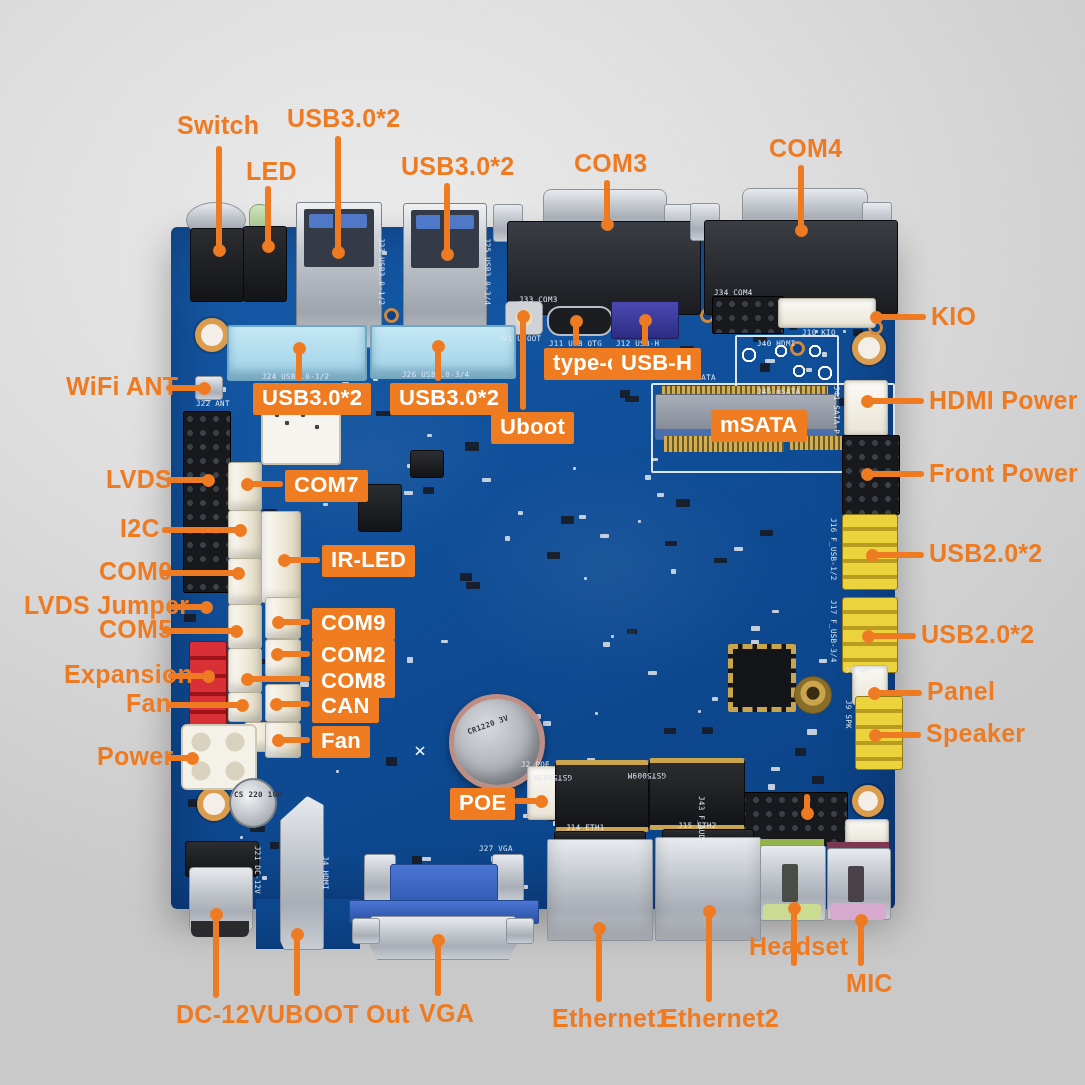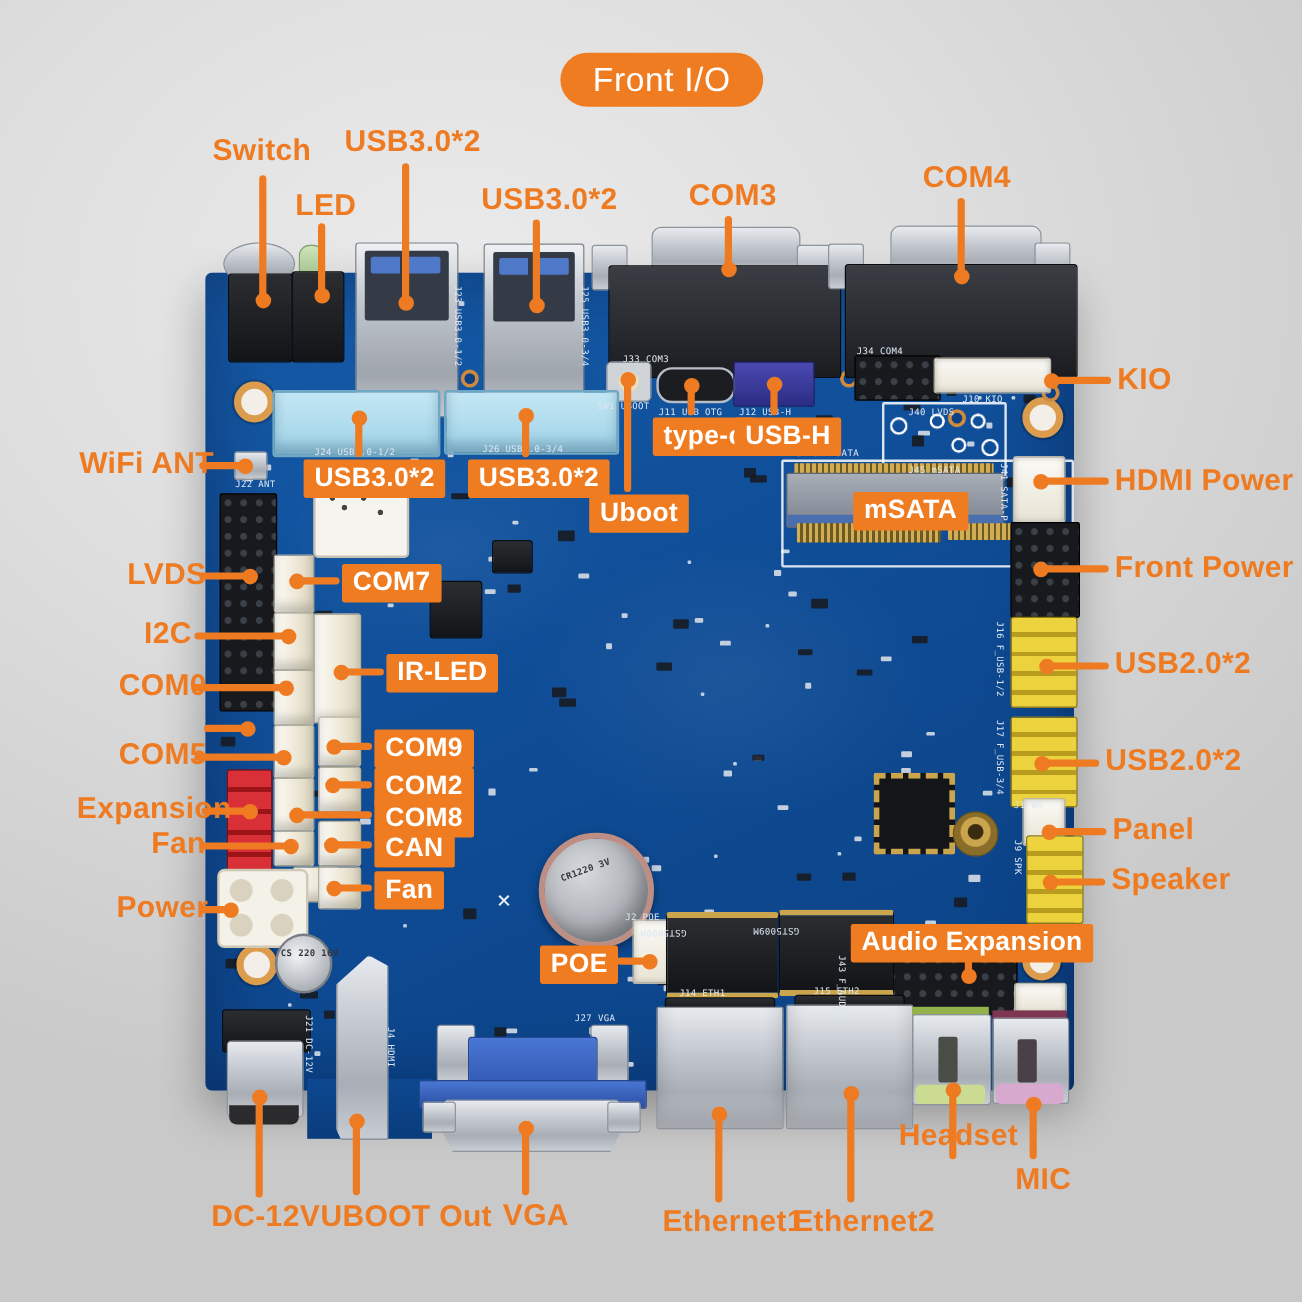--- a/index.html
+++ b/index.html
@@ -59,21 +59,20 @@
   .silk{position:absolute;color:#dce7f3;font-size:7.5px;font-family:"DejaVu Sans Mono",monospace;letter-spacing:.3px;white-space:nowrap;z-index:5;}
   .silk.dark{color:#33363b;font-weight:bold;}
   .silk.big{font-size:20px;color:#e8eef6;}
   .via{position:absolute;width:9px;height:9px;border-radius:50%;border:3px solid #d08a3f;background:#0c4186;z-index:3;}
   .smd{position:absolute;z-index:2;border-radius:1px;}
 </style>
 </head>
 <body>
 
 <div id="scene">
-  <div class="title-pill">Front I/O</div>
 
   <div class="pcb"></div>
   <div class="pcb-tab"></div>
 
   <div class="ring" style="left:195px;top:318px;width:22px;height:22px;"></div>
   <div class="ring" style="left:852px;top:331px;width:22px;height:22px;"></div>
   <div class="ring" style="left:197px;top:787px;width:22px;height:22px;"></div>
   <div class="ring" style="left:852px;top:785px;width:20px;height:20px;"></div>
 
   <div class="cmp metal" style="left:186px;top:202px;width:58px;height:34px;border-radius:50%;"></div>
@@ -200,20 +199,21 @@
     <div class="ldot" style="left: 201.5px; top: 473.5px;"></div>
     <div class="co plain" style="left: 106px; top: 465px;">LVDS</div>
     <div class="lead" style="left: 162px; top: 527px; width: 78px; height: 6px;"></div>
     <div class="ldot" style="left: 233.5px; top: 523.5px;"></div>
     <div class="co plain" style="left: 120px; top: 514px;">I2C</div>
     <div class="lead" style="left: 160px; top: 570px; width: 78px; height: 6px;"></div>
     <div class="ldot" style="left: 231.5px; top: 566.5px;"></div>
     <div class="co plain" style="left: 99px; top: 557px;">COM0</div>
     <div class="lead" style="left: 170px; top: 604px; width: 36px; height: 6px;"></div>
     <div class="ldot" style="left: 199.5px; top: 600.5px;"></div>
+    <div class="co plain" style="left: 24px; top: 591px;">LVDS Jumper</div>
     <div class="lead" style="left: 162px; top: 628px; width: 74px; height: 6px;"></div>
     <div class="ldot" style="left: 229.5px; top: 624.5px;"></div>
     <div class="co plain" style="left: 99px; top: 615px;">COM5</div>
     <div class="lead" style="left: 872px; top: 552px; width: 52px; height: 6px;"></div>
     <div class="ldot" style="left: 865.5px; top: 548.5px;"></div>
     <div class="co plain" style="left: 929px; top: 539px;">USB2.0*2</div>
     <div class="lead" style="left: 868px; top: 633px; width: 48px; height: 6px;"></div>
     <div class="ldot" style="left: 861.5px; top: 629.5px;"></div>
     <div class="co plain" style="left: 921px; top: 620px;">USB2.0*2</div>
     <div class="lead" style="left: 168px; top: 673px; width: 40px; height: 6px;"></div>
@@ -287,30 +287,29 @@
     <div class="ldot" style="left: 269.5px; top: 697.5px;"></div>
     <div class="co box" style="left: 312px; top: 691px;">CAN</div>
     <div class="lead" style="left: 278px; top: 737px; width: 32px; height: 6px;"></div>
     <div class="ldot" style="left: 271.5px; top: 733.5px;"></div>
     <div class="co box" style="left: 312px; top: 726px;">Fan</div>
     <div class="lead" style="left: 514px; top: 798px; width: 27px; height: 6px;"></div>
     <div class="ldot" style="left: 534.5px; top: 794.5px;"></div>
     <div class="co box" style="left: 450px; top: 788px;">POE</div>
     <div class="lead" style="left: 804px; top: 794px; width: 6px; height: 19px;"></div>
     <div class="ldot" style="left: 800.5px; top: 806.5px;"></div>
-    <div class="co box" style="left: 709px; top: 770px;">Audio Expansion</div>
     <div class="silk" style="left: 262px; top: 372px;">J24 USB3.0-1/2</div>
     <div class="silk" style="left: 402px; top: 370px;">J26 USB3.0-3/4</div>
     <div class="silk" style="left: 498px; top: 334px;">SW1 UBOOT</div>
     <div class="silk" style="left: 549px; top: 339px;">J11 USB OTG</div>
     <div class="silk" style="left: 616px; top: 339px;">J12 USB-H</div>
     <div class="silk" style="left: 519px; top: 295px;">J33 COM3</div>
     <div class="silk" style="left: 714px; top: 288px;">J34 COM4</div>
     <div class="silk" style="left: 802px; top: 328px;">J10 KIO</div>
-    <div class="silk" style="left: 757px; top: 339px;">J40 LVDS</div>
+    <div class="silk" style="left: 757px; top: 339px;">J40 HDMI</div>
     <div class="silk" style="left: 658px; top: 373px;">NC for mSATA</div>
     <div class="silk" style="left: 757px; top: 387px;">J45 mSATA</div>
     <div class="silk" style="left: 196px; top: 399px;">J22 ANT</div>
     <div class="silk" style="left: 479px; top: 844px;">J27 VGA</div>
     <div class="silk" style="left: 566px; top: 823px;">J14 ETH1</div>
     <div class="silk" style="left: 678px; top: 821px;">J15 ETH2</div>
     <div class="silk" style="left: 521px; top: 760px;">J2 POE</div>
     <div class="silk" style="left: 262px; top: 846px; transform-origin: 0px 0px; transform: rotate(90deg);">J21 DC-12V</div>
     <div class="silk" style="left: 330px; top: 856px; transform-origin: 0px 0px; transform: rotate(90deg);">J4 HDMI</div>
     <div class="silk" style="left: 386px; top: 238px; transform-origin: 0px 0px; transform: rotate(90deg);">J23 USB3.0-1/2</div>

